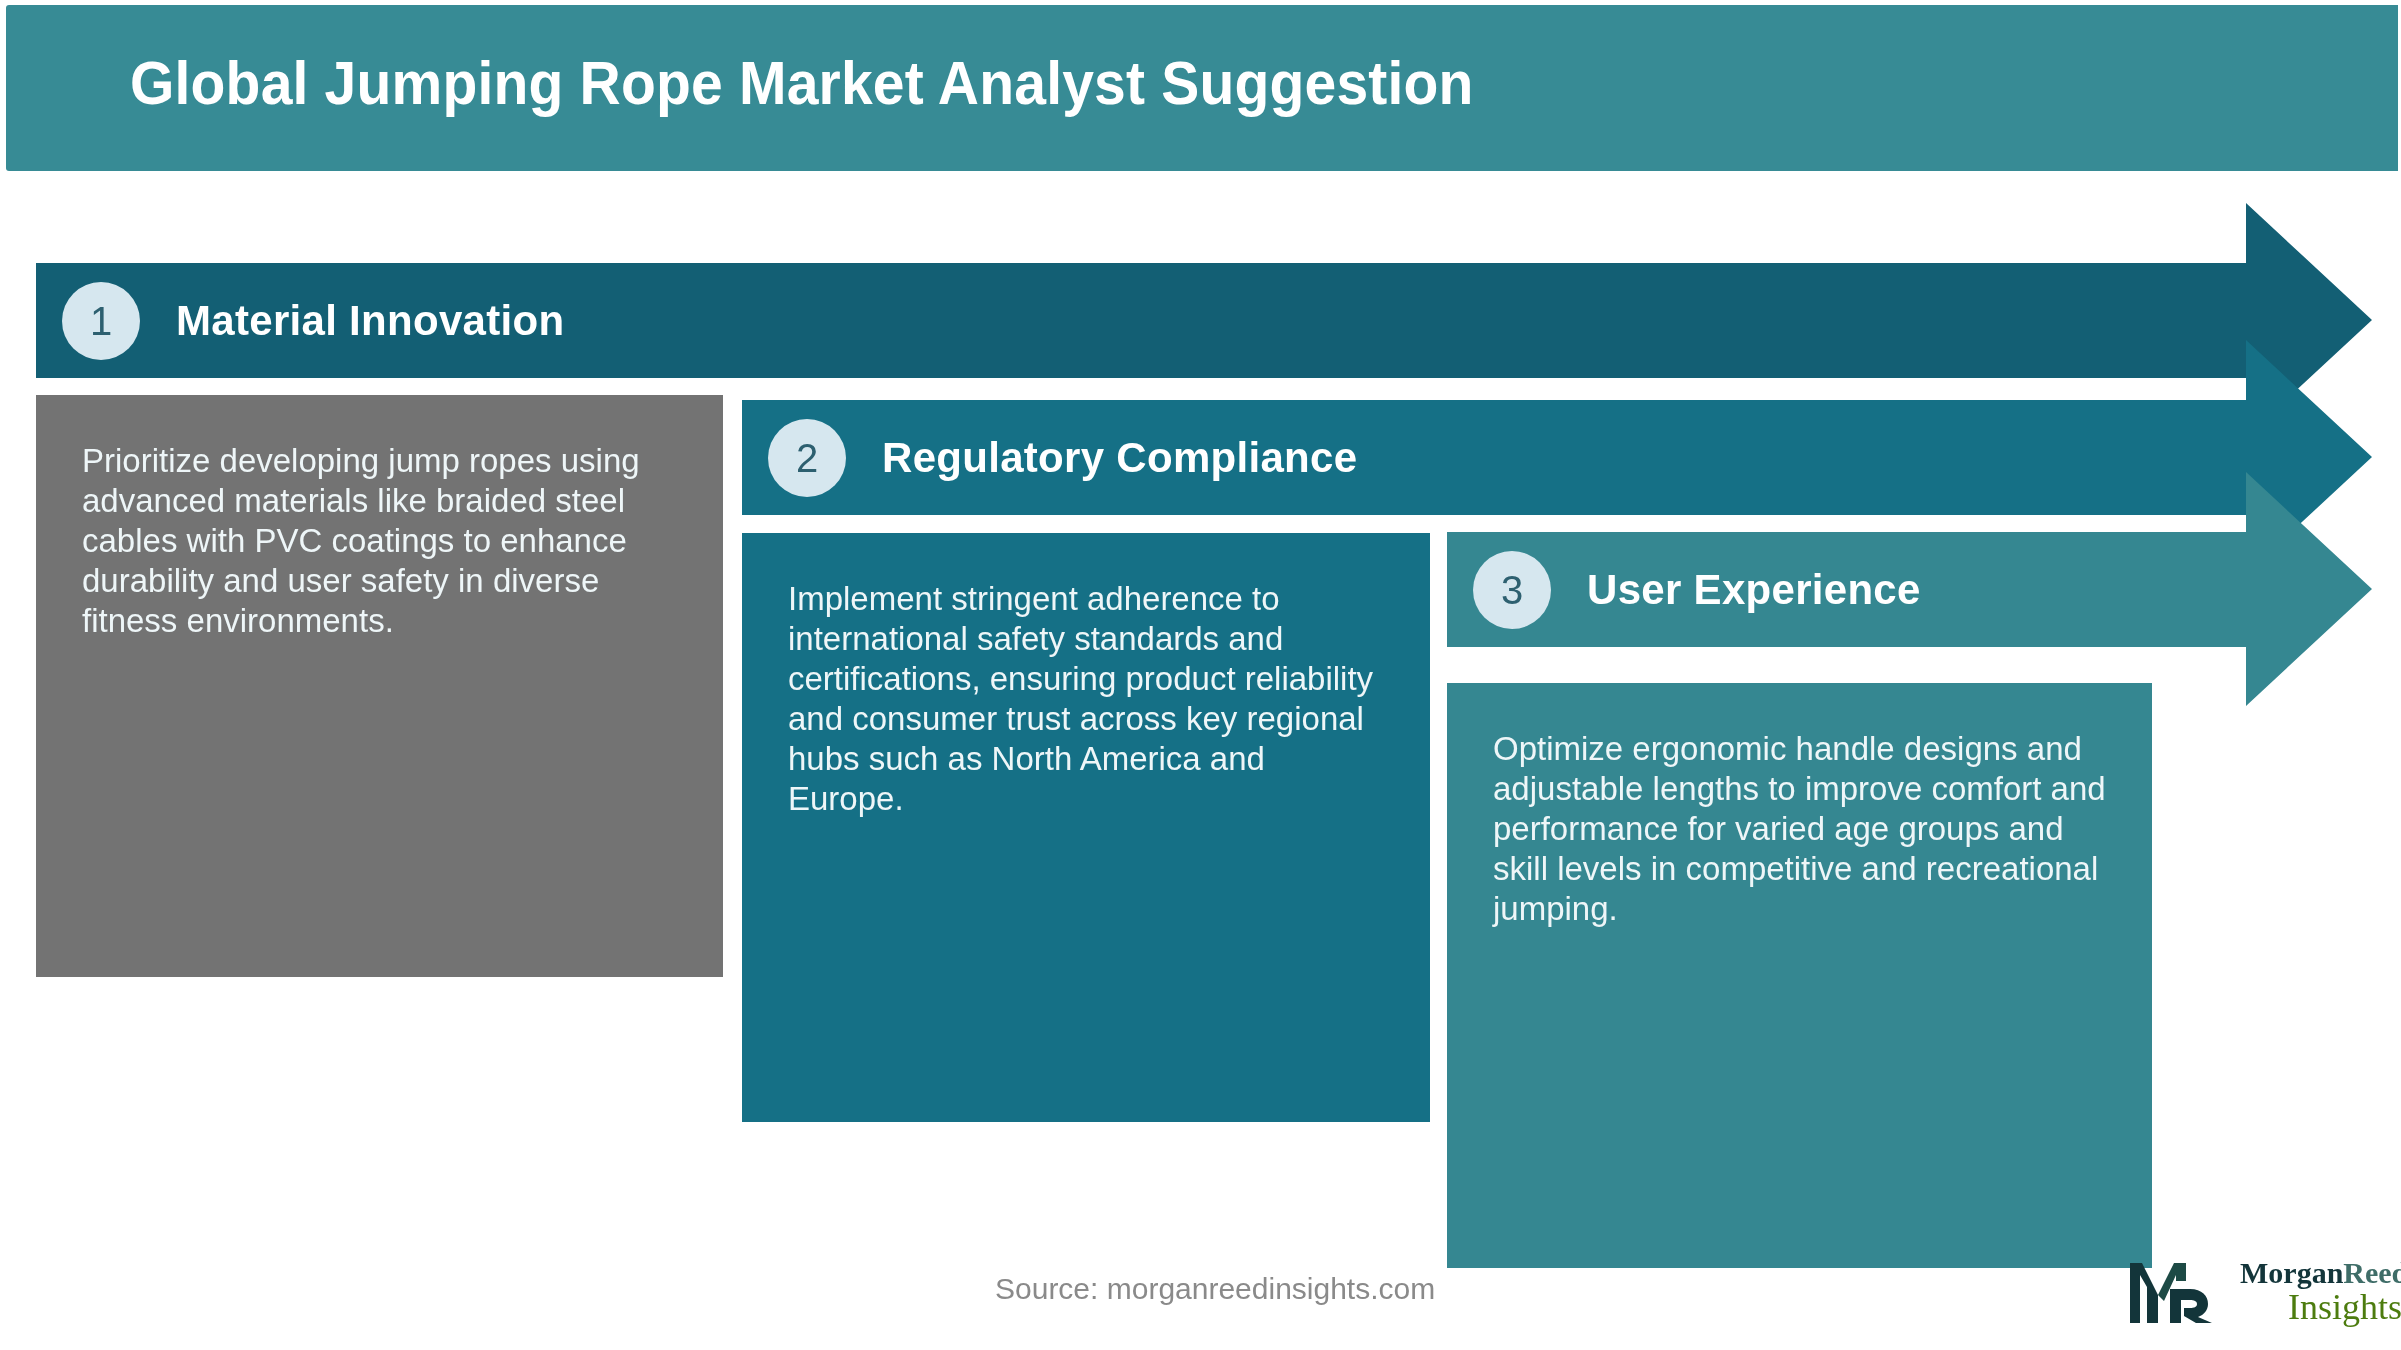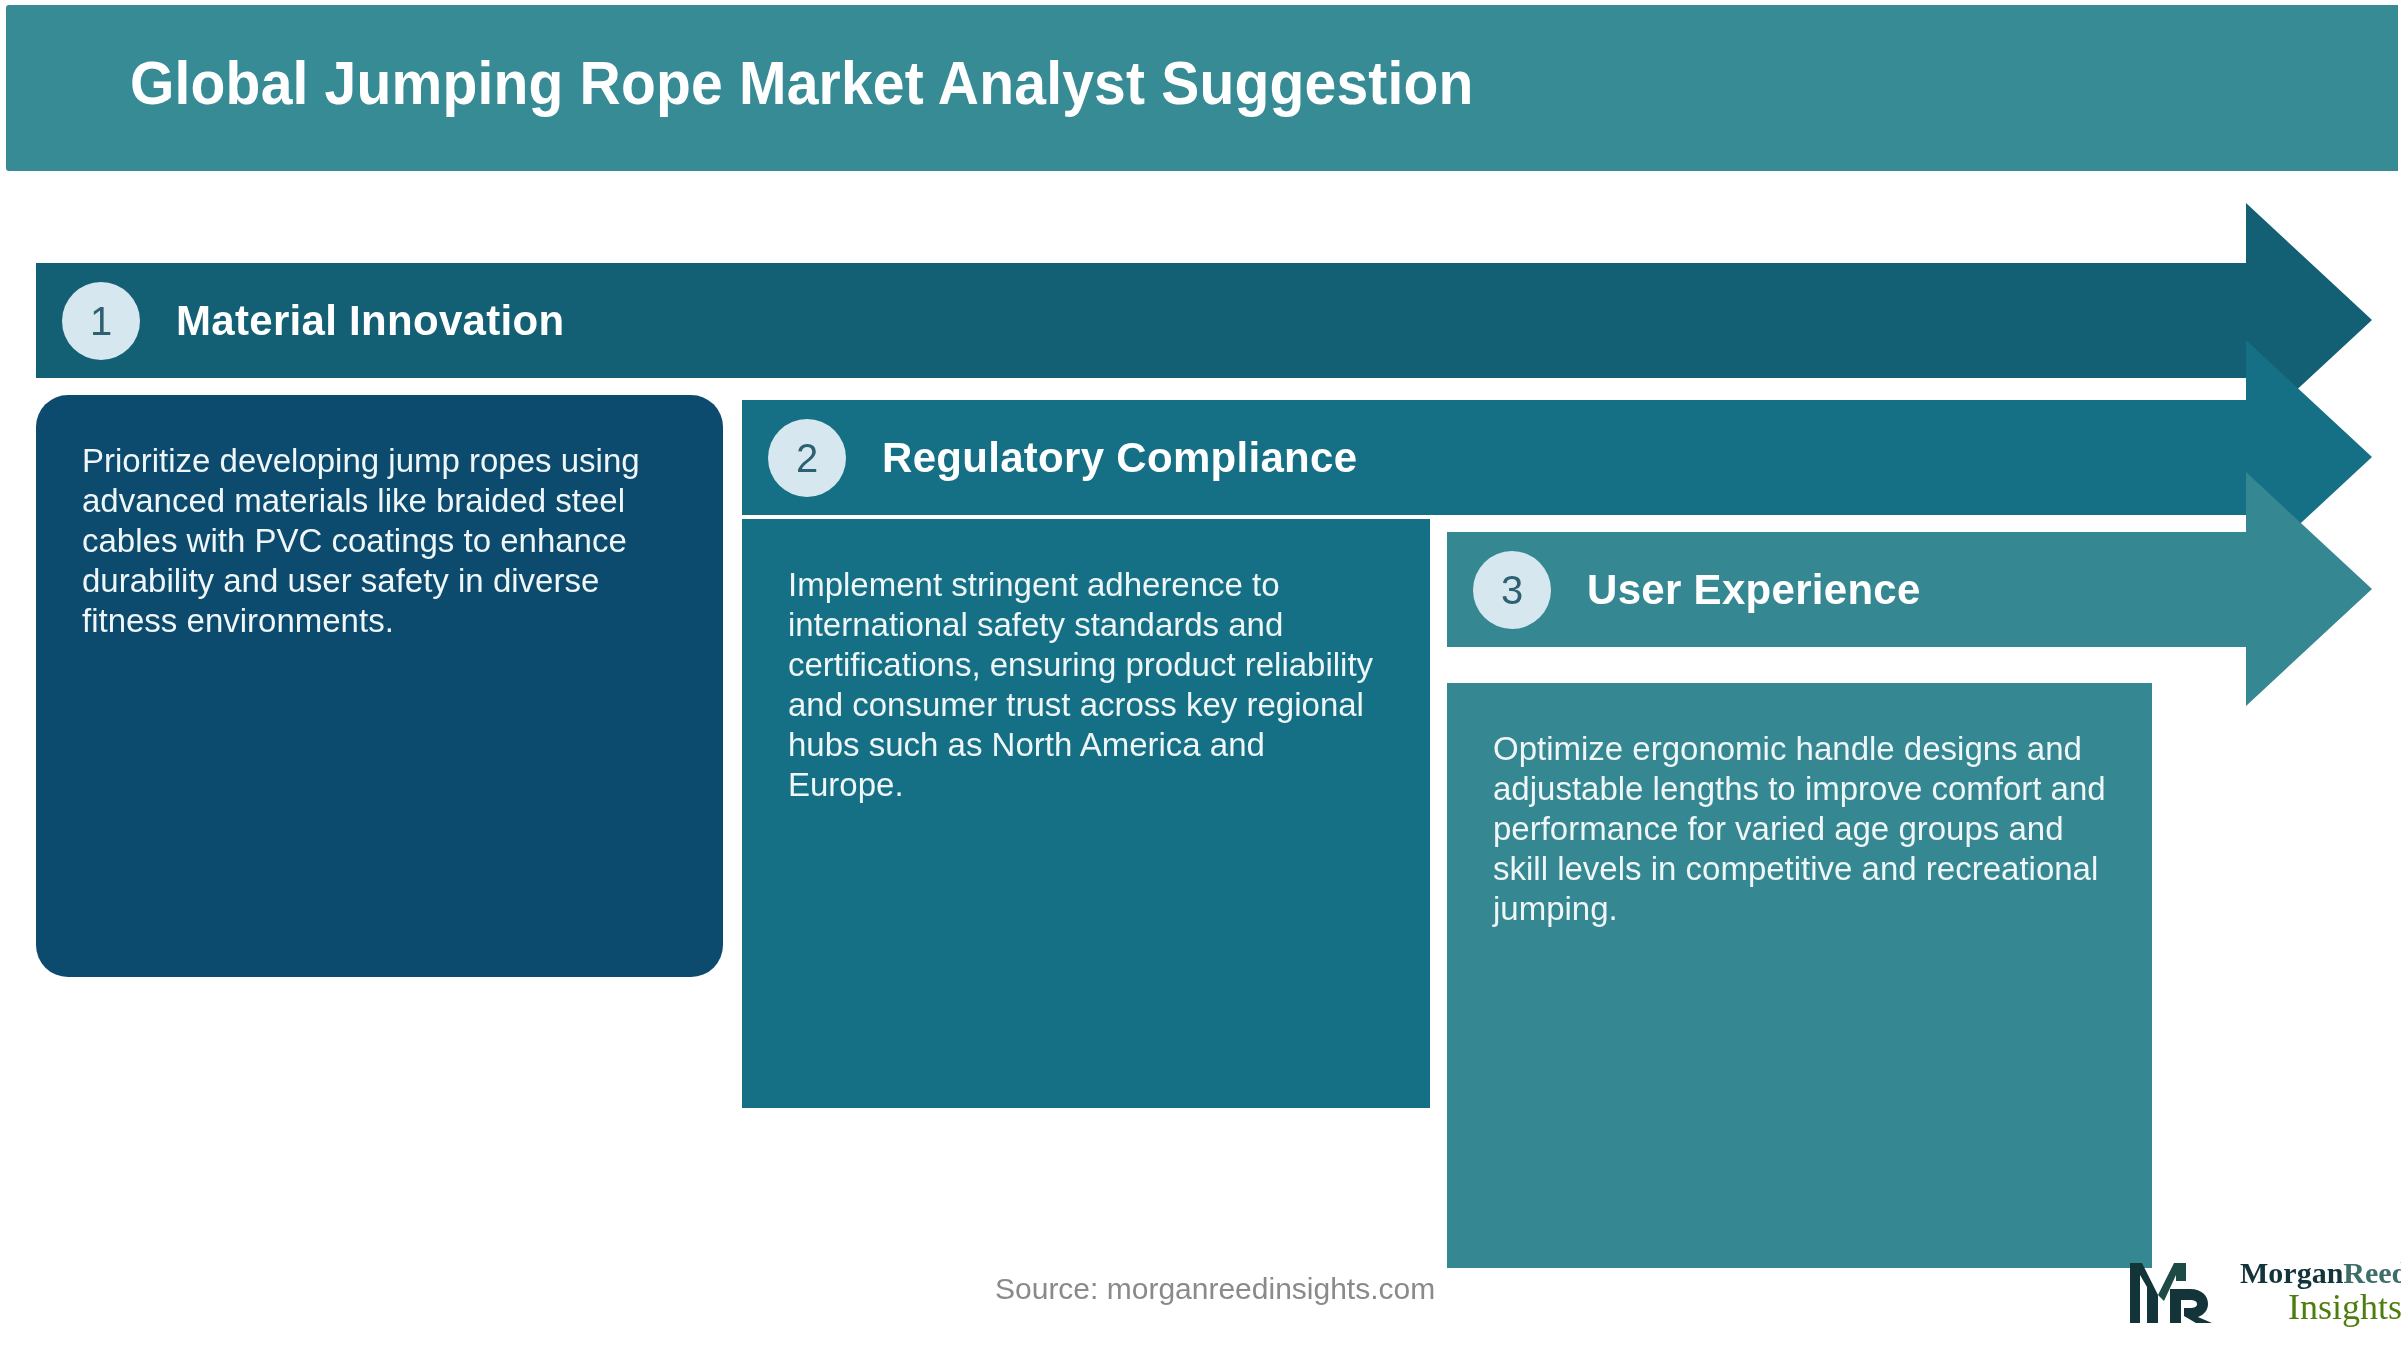--- a/index.html
+++ b/index.html
@@ -91,22 +91,22 @@
     box-sizing: border-box;
     padding: 46px 44px 30px 46px;
   }
   .panel-text {
     color: #eef6f8;
     font-size: 33px;
     line-height: 40px;
     font-weight: 400;
   }
 
-  .p1 { background: #0c4a6e; border-radius: 32px; }
-  .p2 { background: #157086; }
+  .p1 { background: #737373; }
+  .p2 { background: #157086; margin-top: 14px; }
   .p3 { background: #358791; }
 
   
   .source {
     position: absolute;
     left: 995px;
     top: 1272px;
     color: #8a8a8a;
     font-size: 30px;
     white-space: nowrap;

